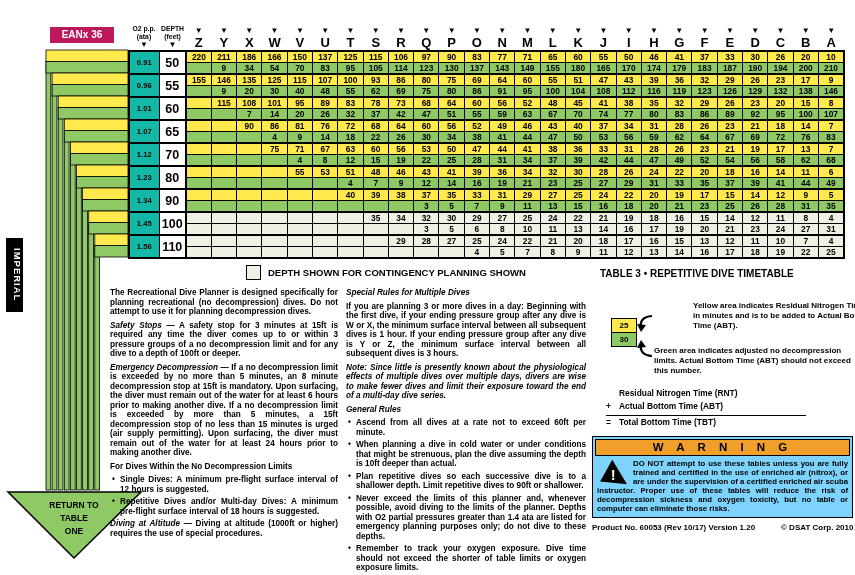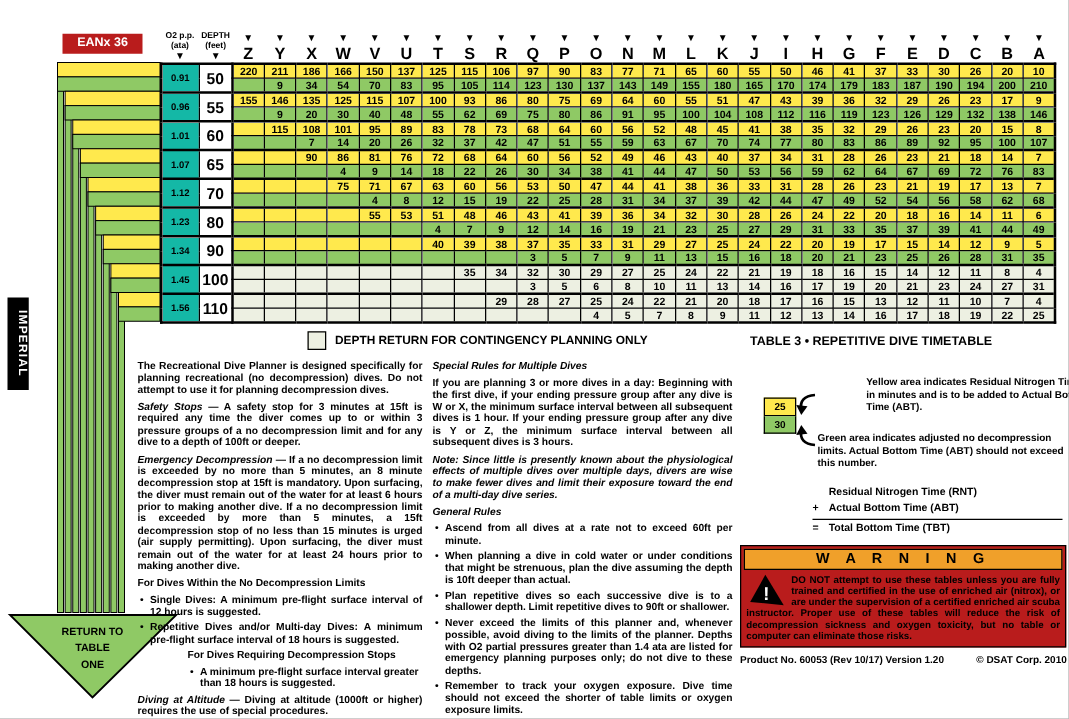--- a/index.html
+++ b/index.html
@@ -24,21 +24,21 @@
   td.w{background:var(--contingency)}
   td.o2-cell{background:#14b8a6;font-size:7.6px;border-left:2px solid #000}
   td.depth-cell{background:#fff;font-size:12.5px;border-right:2px solid #000}
   tr.grp td{border-top:2px solid #000}
   tbody td:last-child{border-right:2px solid #000}
   tbody tr:last-child td{border-bottom:2.5px solid #000}
   td.lastg{border-bottom:2.5px solid #000}
 
   
   #deco-svg{position:absolute;left:0;top:0;pointer-events:none}
-  #eanx-box{position:absolute;left:50px;top:27px;width:64px;height:16px;background:#b91c1c;color:#fff;font-size:10px;font-weight:bold;text-align:center;line-height:16px}
+  #eanx-box{position:absolute;left:50px;top:27px;width:64px;height:16px;background:#be185d;color:#fff;font-size:10px;font-weight:bold;text-align:center;line-height:16px}
   #imperial-box{position:absolute;left:6px;top:238px;width:17px;height:74px;background:#000;color:#fff;font-weight:bold;font-size:9.5px;letter-spacing:1px;writing-mode:vertical-rl;text-align:center}
 
   
   #legend-row{position:absolute;left:246px;top:265px;display:flex;align-items:center}
   #legend-swatch{width:13px;height:13px;background:var(--contingency);border:1.2px solid #000}
   #legend-label{margin-left:7px;font-size:9.5px;font-weight:bold}
 
   
   .textcol{position:absolute;font-size:8.2px;line-height:9.5px;font-weight:bold;text-align:justify}
   #left-col{left:110px;top:288px;width:228px}
@@ -54,25 +54,25 @@
 
   
   #table3-title{position:absolute;left:600px;top:268px;font-size:10px;font-weight:bold}
   #sample-boxes{position:absolute;left:611px;top:318px}
   .sample-cell{width:24px;height:13px;border:1px solid #000;font-size:8px;font-weight:bold;text-align:center;line-height:13px}
   .sample-cell.sy{background:var(--yellow)}
   .sample-cell.sg{background:var(--green);border-top:none}
   #curve-arrows{position:absolute;left:636px;top:311px}
   #yellow-note{position:absolute;left:693px;top:301px;width:198px;font-size:8px;line-height:10px;font-weight:bold}
   #green-note{position:absolute;left:654px;top:346px;width:203px;font-size:8px;line-height:10px;font-weight:bold}
-  #equation{position:absolute;left:650px;top:387px;width:200px;font-size:8.4px;font-weight:bold}
+  #equation{position:absolute;left:606px;top:387px;width:200px;font-size:8.4px;font-weight:bold}
   .eq-row{display:flex;line-height:13px}
   .eq-op{width:13px}
   .eq-row.tbt{border-top:1.2px solid #000;margin-top:2px}
-  #warning-box{position:absolute;left:592px;top:436px;width:259px;border:1.5px solid #000;background:#b91c1c}
+  #warning-box{position:absolute;left:592px;top:436px;width:259px;border:1.5px solid #000;background:#7dd3fc}
   #warning-header{margin:2px;border:1px solid #000;background:var(--warn_orange);height:15px;line-height:15px;text-align:center;font-weight:bold;font-size:11.5px;letter-spacing:5px}
   #warning-body{padding:1px 4px 4px 4px;font-size:7.8px;line-height:9px;font-weight:bold;text-align:justify}
   #warn-tri-wrap{float:left;width:36px;height:26px}
   #product-line{position:absolute;left:592px;top:523px;font-size:8px;font-weight:bold}
   #copyright-line{position:absolute;left:781px;top:523px;font-size:8px;font-weight:bold}
 </style>
 </head>
 <body>
 
 <div id="stage">
@@ -756,34 +756,30 @@
           <td class="w">18</td>
           <td class="w">19</td>
           <td class="w">22</td>
           <td class="w">25</td>
         </tr>
       </tbody>
   </table>
 
   <div id="legend-row">
     <div id="legend-swatch"></div>
-    <div id="legend-label">DEPTH RETURN FOR CONTINGENCY PLANNING ONLY</div>
+    <div id="legend-label">DEPTH SHOWN FOR CONTINGENCY PLANNING SHOWN</div>
   </div>
 
   <div id="left-col" class="textcol">
     <p>The Recreational Dive Planner is designed specifically for planning recreational (no decompression) dives. Do not attempt to use it for planning decompression dives.</p>
     <p><span class="ilead">Safety Stops</span><span> — A safety stop for 3 minutes at 15ft is required any time the diver comes up to or within 3 pressure groups of a no decompression limit and for any dive to a depth of 100ft or deeper.</span></p>
     <p><span class="ilead">Emergency Decompression</span><span> — If a no decompression limit is exceeded by no more than 5 minutes, an 8 minute decompression stop at 15ft is mandatory. Upon surfacing, the diver must remain out of the water for at least 6 hours prior to making another dive. If a no decompression limit is exceeded by more than 5 minutes, a 15ft decompression stop of no less than 15 minutes is urged (air supply permitting). Upon surfacing, the diver must remain out of the water for at least 24 hours prior to making another dive.</span></p>
     <p class="bh">For Dives Within the No Decompression Limits</p>
     <div class="bl"><span>Single Dives:</span><span> A minimum pre-flight surface interval of 12 hours is suggested.</span></div>
     <div class="bl"><span>Repetitive Dives and/or Multi-day Dives:</span><span> A minimum pre-flight surface interval of 18 hours is suggested.</span></div>
-    <div id="deco-stops">
-      <p class="bh">For Dives Requiring Decompression Stops</p>
-      <div class="bl">A minimum pre-flight surface interval greater than 18 hours is suggested.</div>
-    </div>
     <p><span class="ilead">Diving at Altitude</span><span> — Diving at altitude (1000ft or higher) requires the use of special procedures.</span></p>
   </div>
 
   <div id="mid-col" class="textcol">
     <p class="ih">Special Rules for Multiple Dives</p>
     <p>If you are planning 3 or more dives in a day: Beginning with the first dive, if your ending pressure group after any dive is W or X, the minimum surface interval between all subsequent dives is 1 hour. If your ending pressure group after any dive is Y or Z, the minimum surface interval between all subsequent dives is 3 hours.</p>
     <p class="it">Note: Since little is presently known about the physiological effects of multiple dives over multiple days, divers are wise to make fewer dives and limit their exposure toward the end of a multi-day dive series.</p>
     <p class="ih">General Rules</p>
     <div class="bl">Ascend from all dives at a rate not to exceed 60ft per minute.</div>
     <div class="bl">When planning a dive in cold water or under conditions that might be strenuous, plan the dive assuming the depth is 10ft deeper than actual.</div>

